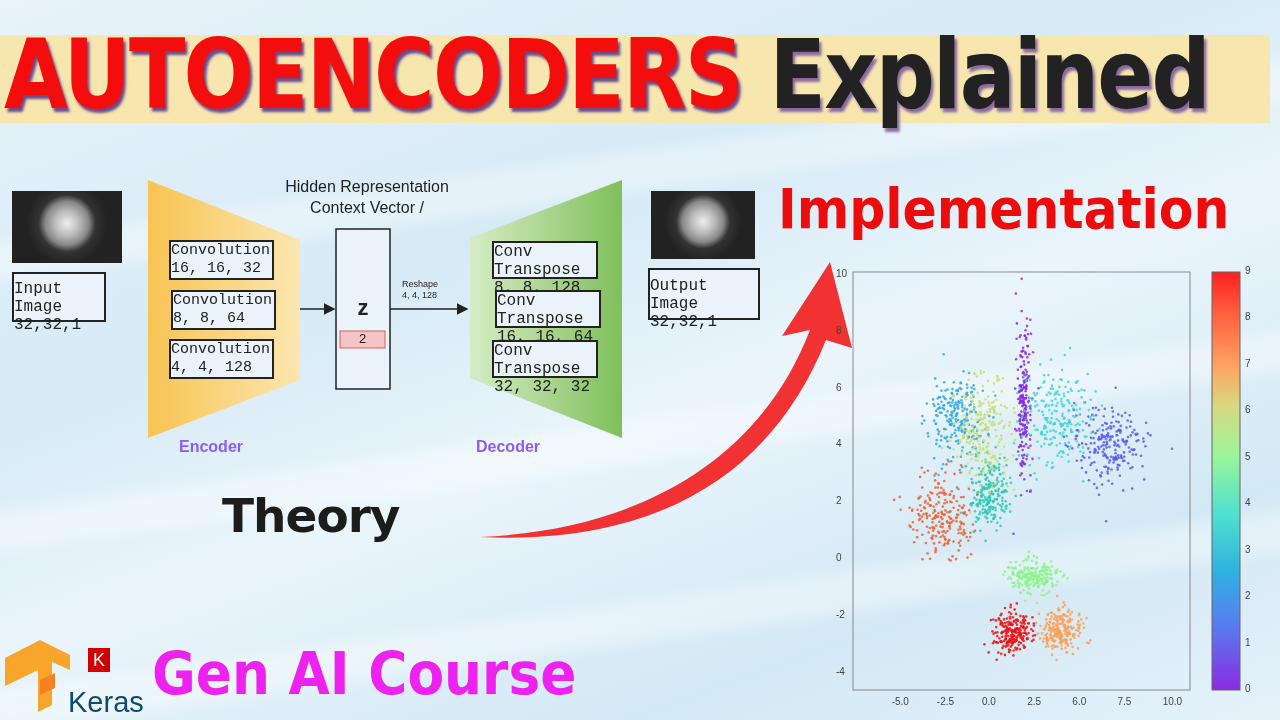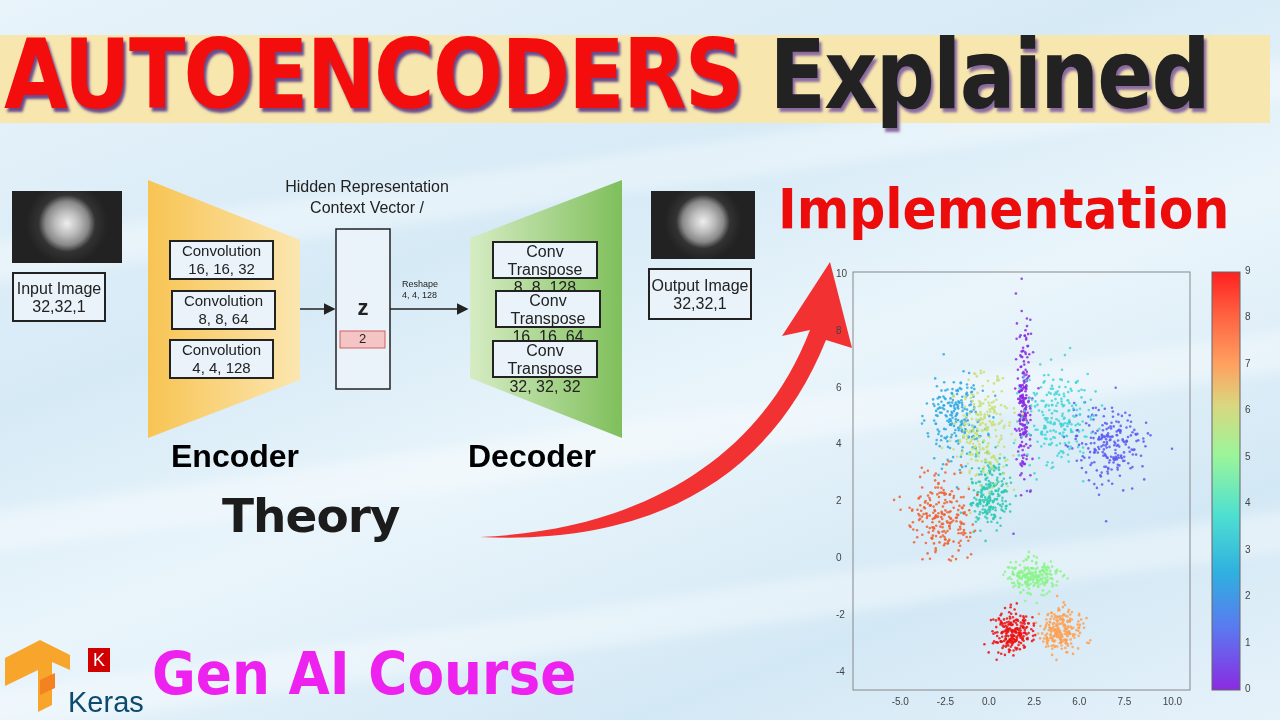--- a/index.html
+++ b/index.html
@@ -5,24 +5,24 @@
   html,body{margin:0;padding:0;}
   body{width:1280px;height:720px;overflow:hidden;position:relative;
     background:linear-gradient(160deg,#e8f3fa 0%,#d6eaf6 35%,#eaf5fb 55%,#d3e8f5 80%,#e6f2fa 100%);
     font-family:"Liberation Sans",sans-serif;}
   .streak{position:absolute;left:-100px;width:1500px;height:40px;background:rgba(255,255,255,0.35);transform:rotate(-8deg);filter:blur(6px);}
   .title-band{position:absolute;left:0;top:35px;width:1270px;height:88px;background:#f7e7ae;}
   .title{position:absolute;left:4px;top:18px;font-weight:bold;font-size:96px;letter-spacing:-2px;white-space:nowrap;line-height:1.2;
     font-family:"DejaVu Sans",sans-serif;transform:scaleX(0.86);transform-origin:left top;}
   .title .red{color:#f40d0d;text-shadow:3px 4px 3px #6a4a8a;}
   .title .dark{color:#222;text-shadow:3px 4px 3px #8a6aa0;}
-  .box{position:absolute;border:2px solid #222;background:#eaf3f9;text-align:center;font-size:15px;line-height:18px;color:#222;}
+  .box{position:absolute;border:2px solid #222;background:#eaf3f9;text-align:left;font-size:15px;line-height:18px;color:#222;font-family:Liberation Mono, monospace;}
   .small{font-size:16px;}
   .lbl{position:absolute;color:#222;}
-  .bold-lbl{font-weight:bold;font-size:32px;color:#000000;}
+  .bold-lbl{font-weight:bold;font-size:16px;color:#8b5cf6;margin-left:8px;}
   svg{position:absolute;left:0;top:0;}
   .img-rose{position:absolute;background:radial-gradient(circle at 50% 45%,#eee 0,#bbb 18%,#888 32%,#333 42%,#222 60%);}
   .tick{position:absolute;font-size:10px;color:#444;}
 </style>
 </head>
 <body>
 
 <div class="streak" style="top:150px;"></div>
 <div class="streak" style="top:420px;"></div>
 <div class="streak" style="top:600px;"></div>
@@ -101,21 +101,21 @@
   <div>Conv Transpose</div>
   <div>16, 16, 64</div>
 </div>
 <div class="box small" style="left:492px;top:340px;width:102px;height:34px;">
   <div>Conv Transpose</div>
   <div>32, 32, 32</div>
 </div>
 <div class="lbl bold-lbl" style="left:468px;top:438px;">Decoder</div>
 
 <div class="img-rose" style="left:651px;top:191px;width:104px;height:68px;"></div>
-<div class="box" style="left:648px;top:268px;width:104px;height:52px;font-size:16px;padding-top:7px;box-sizing:border-box;">
+<div class="box" style="left:648px;top:268px;width:112px;height:52px;font-size:16px;padding-top:7px;box-sizing:border-box;">
   <div>Output Image</div>
   <div>32,32,1</div>
 </div>
 
 <div class="lbl" style="left:222px;top:488px;font-size:47px;font-weight:bold;color:#1c1c1c;letter-spacing:-1px;font-family:'DejaVu Sans',sans-serif;">Theory</div>
 <div class="lbl" style="left:778px;top:176px;font-size:56px;font-weight:bold;color:#ec0c0c;white-space:nowrap;transform:scaleX(0.9);transform-origin:left top;font-family:'DejaVu Sans',sans-serif;">Implementation</div>
 
 <div style="position:absolute;left:88px;top:648px;width:22px;height:24px;background:#d00000;color:#fff;font-size:18px;text-align:center;line-height:24px;">K</div>
 <div class="lbl" style="left:68px;top:686px;font-size:29px;color:#0c4a6e;">Keras</div>
 <div class="lbl" style="left:152px;top:640px;font-size:58px;font-weight:bold;color:#ee22ee;white-space:nowrap;transform:scaleX(0.92);transform-origin:left top;font-family:'DejaVu Sans',sans-serif;">Gen AI Course</div>

